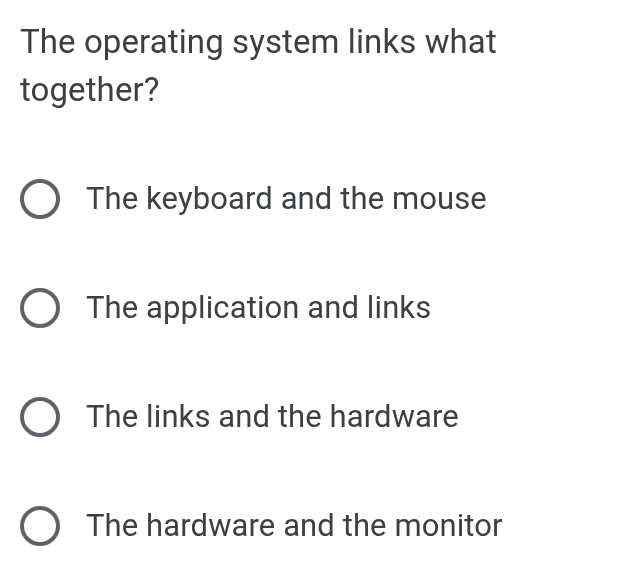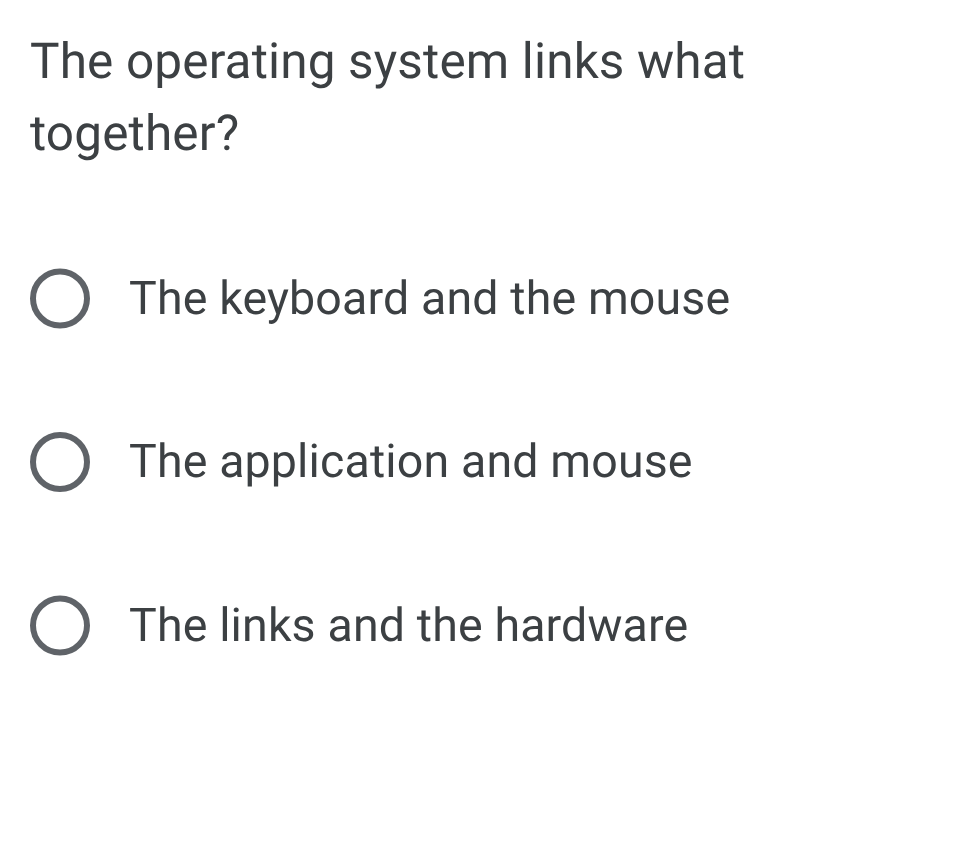--- a/index.html
+++ b/index.html
@@ -53,19 +53,23 @@
 
 <div class="question">The operating system links what together?</div>
 
 <div class="options">
   <div class="option">
     <div class="radio"></div>
     <div class="option-label">The keyboard and the mouse</div>
   </div>
   <div class="option">
     <div class="radio"></div>
-    <div class="option-label">The application and mouse</div>
+    <div class="option-label">The application and links</div>
   </div>
   <div class="option">
     <div class="radio"></div>
     <div class="option-label">The links and the hardware</div>
   </div>
+  <div class="option">
+    <div class="radio"></div>
+    <div class="option-label">The hardware and the monitor</div>
+  </div>
 </div>
 
 </body></html>

